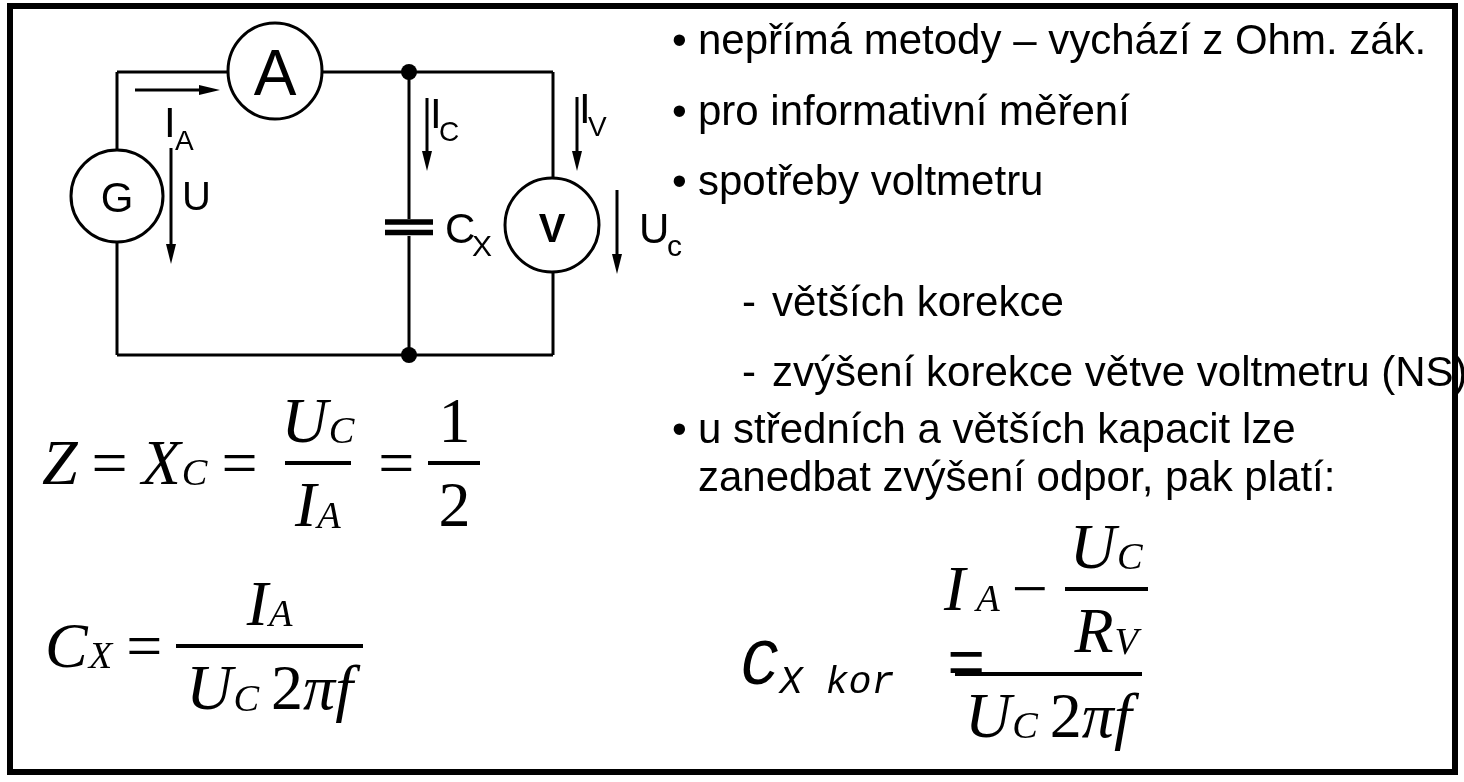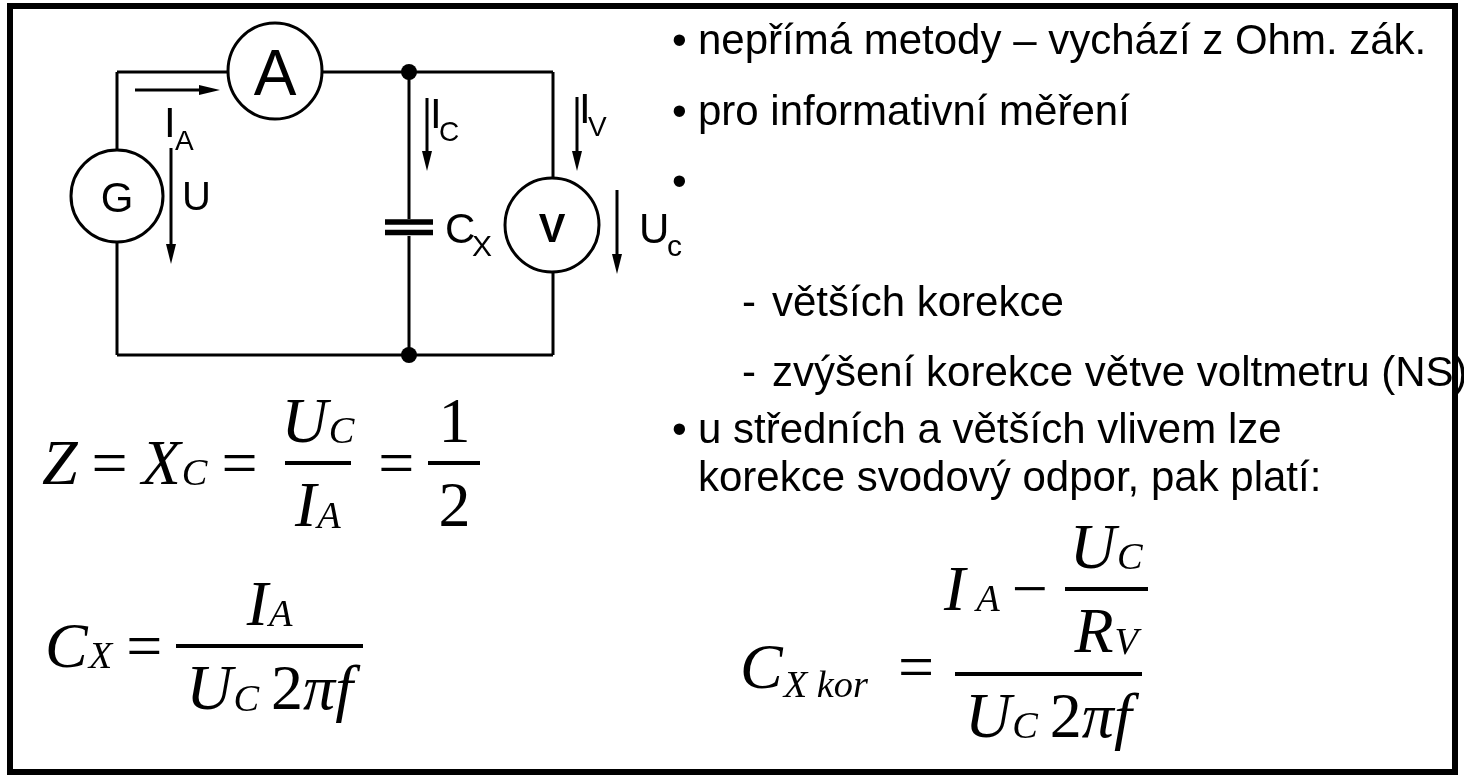--- a/index.html
+++ b/index.html
@@ -32,21 +32,21 @@
   .s  { font-size:0.6em; position:relative; top:0.24em; margin-left:1px; }
   .ml { margin-left:12px; }
   .fr { display:inline-flex; flex-direction:column; align-items:center; }
   .fr .nu { padding:0 10px 5px; display:inline-flex; align-items:center; justify-content:center; }
   .fr .de { border-top:4px solid #000; padding:5px 10px 0; display:inline-flex; align-items:center; justify-content:center; }
   #f1 { left:42px;  top:386px; }
   #f2 { left:45px;  top:569px; }
   #f3 { position:absolute; left:740px; top:512px; width:450px; height:242px;
         font-family:"Liberation Serif", serif; font-size:64px; font-style:italic;
         line-height:1.1; white-space:nowrap; }
-  #f3 .lhs { position:absolute; left:0; top:120px; }
+  #f3 .lhs { position:absolute; left:0; top:120px;font-family:Liberation Mono, monospace; }
   #f3 .rfr { position:absolute; left:194px; top:0; }
   .nrow { gap:10px; }
 </style>
 </head>
 <body>
 
 <div class="canvas">
   <div class="frame"></div>
 
   <svg width="700" height="390" viewBox="0 0 700 390" style="position:absolute;left:0;top:0;">
@@ -119,39 +119,40 @@
   </div>
   <div class="li" id="b2">
     <span class="mk">•</span>
     <div>
         <div>pro informativní měření</div>
       </div>
   </div>
   <div class="li" id="b3">
     <span class="mk">•</span>
     <div>
+      <div>spotřeby voltmetru</div>
     </div>
   </div>
   <div class="li dash" id="d1">
     <span class="mk">-</span>
     <div>
         <div>větších korekce</div>
       </div>
   </div>
   <div class="li dash" id="d2">
     <span class="mk">-</span>
     <div>
         <div>zvýšení korekce větve voltmetru (NS)</div>
       </div>
   </div>
   <div class="li" id="b4">
     <span class="mk">•</span>
     <div>
-      <div>u středních a větších vlivem lze</div>
-      <div>korekce svodový odpor, pak platí:</div>
+      <div>u středních a větších kapacit lze</div>
+      <div>zanedbat zvýšení odpor, pak platí:</div>
     </div>
   </div>
 
   <div class="formula" id="f1">
     <span>Z</span>
     <span class="eq">=</span>
     <span>X</span>
       <span class="s">C</span>
     <span class="eq">=</span>
     <span class="fr">

